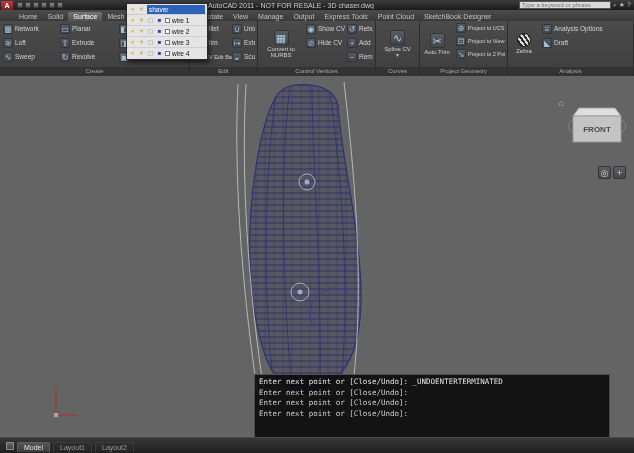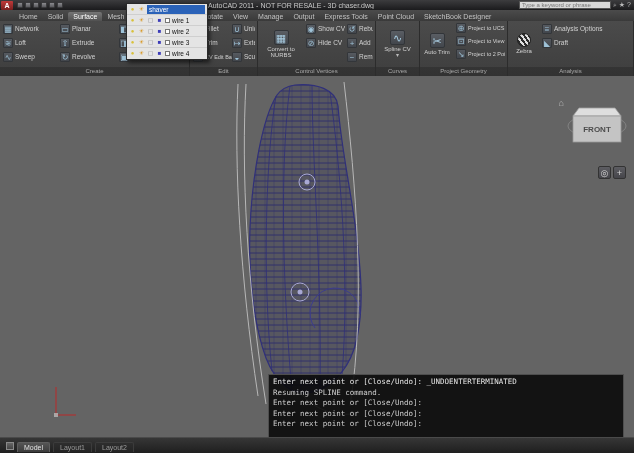--- a/index.html
+++ b/index.html
@@ -65,21 +65,21 @@
   .model-svg{position:absolute;top:0;left:0;}
 
   
   .viewcube{position:absolute;top:20px;right:6px;width:62px;height:52px;}
   .home-icon{position:absolute;top:22px;right:70px;font-size:9px;color:#cfcfcf;opacity:0.85;}
   .navbar{position:absolute;top:90px;right:8px;display:flex;gap:2px;}
   .navicon{width:13px;height:13px;background:linear-gradient(#5d5d62,#46464b);border:1px solid #333;
     border-radius:2px;color:#d5d5d5;font-size:9px;line-height:13px;text-align:center;}
 
   
-  .cmdpanel{position:absolute;left:268px;top:298px;width:356px;height:74px;
+  .cmdpanel{position:absolute;left:254px;top:298px;width:356px;height:74px;
     background:rgba(8,8,8,0.88);border:1px solid #4e4e4e;padding:2px 4px;overflow:hidden;}
   .cmdline{font-family:"DejaVu Sans Mono",monospace;font-size:7.5px;line-height:10.5px;color:#cfcfcf;white-space:nowrap;}
   .cmdline.first{color:#e6e6e6;}
 
   
   .ucs{position:absolute;left:48px;top:308px;}
 
   
   .statusbar{position:absolute;bottom:0;left:0;right:0;height:16px;
     background:linear-gradient(#363636,#1f1f1f);border-top:1px solid #4a4a4a;
@@ -395,21 +395,20 @@
     <text x="31" y="36" text-anchor="middle" font-size="8" font-weight="bold" fill="#4c4c4c" font-family="Liberation Sans, sans-serif">FRONT</text>
   </svg>
 
   <div class="navbar">
     <div class="navicon">◎</div>
     <div class="navicon">+</div>
   </div>
 
   <div class="cmdpanel">
     <div class="cmdline first">Enter next point or [Close/Undo]: _UNDOENTERTERMINATED</div>
-    <div class="cmdline">Resuming SPLINE command.</div>
     <div class="cmdline">Enter next point or [Close/Undo]:</div>
     <div class="cmdline">Enter next point or [Close/Undo]:</div>
     <div class="cmdline">Enter next point or [Close/Undo]:</div>
   </div>
 
   <svg class="ucs" width="32" height="38" viewBox="0 0 32 38">
     <line x1="8" y1="3" x2="8" y2="31" stroke="#8f4646" stroke-width="2"></line>
     <line x1="8" y1="31" x2="28" y2="31" stroke="#8f4646" stroke-width="2"></line>
     <rect x="6" y="29" width="4" height="4" fill="#b9b9b9" opacity="0.8"></rect>
   </svg>

